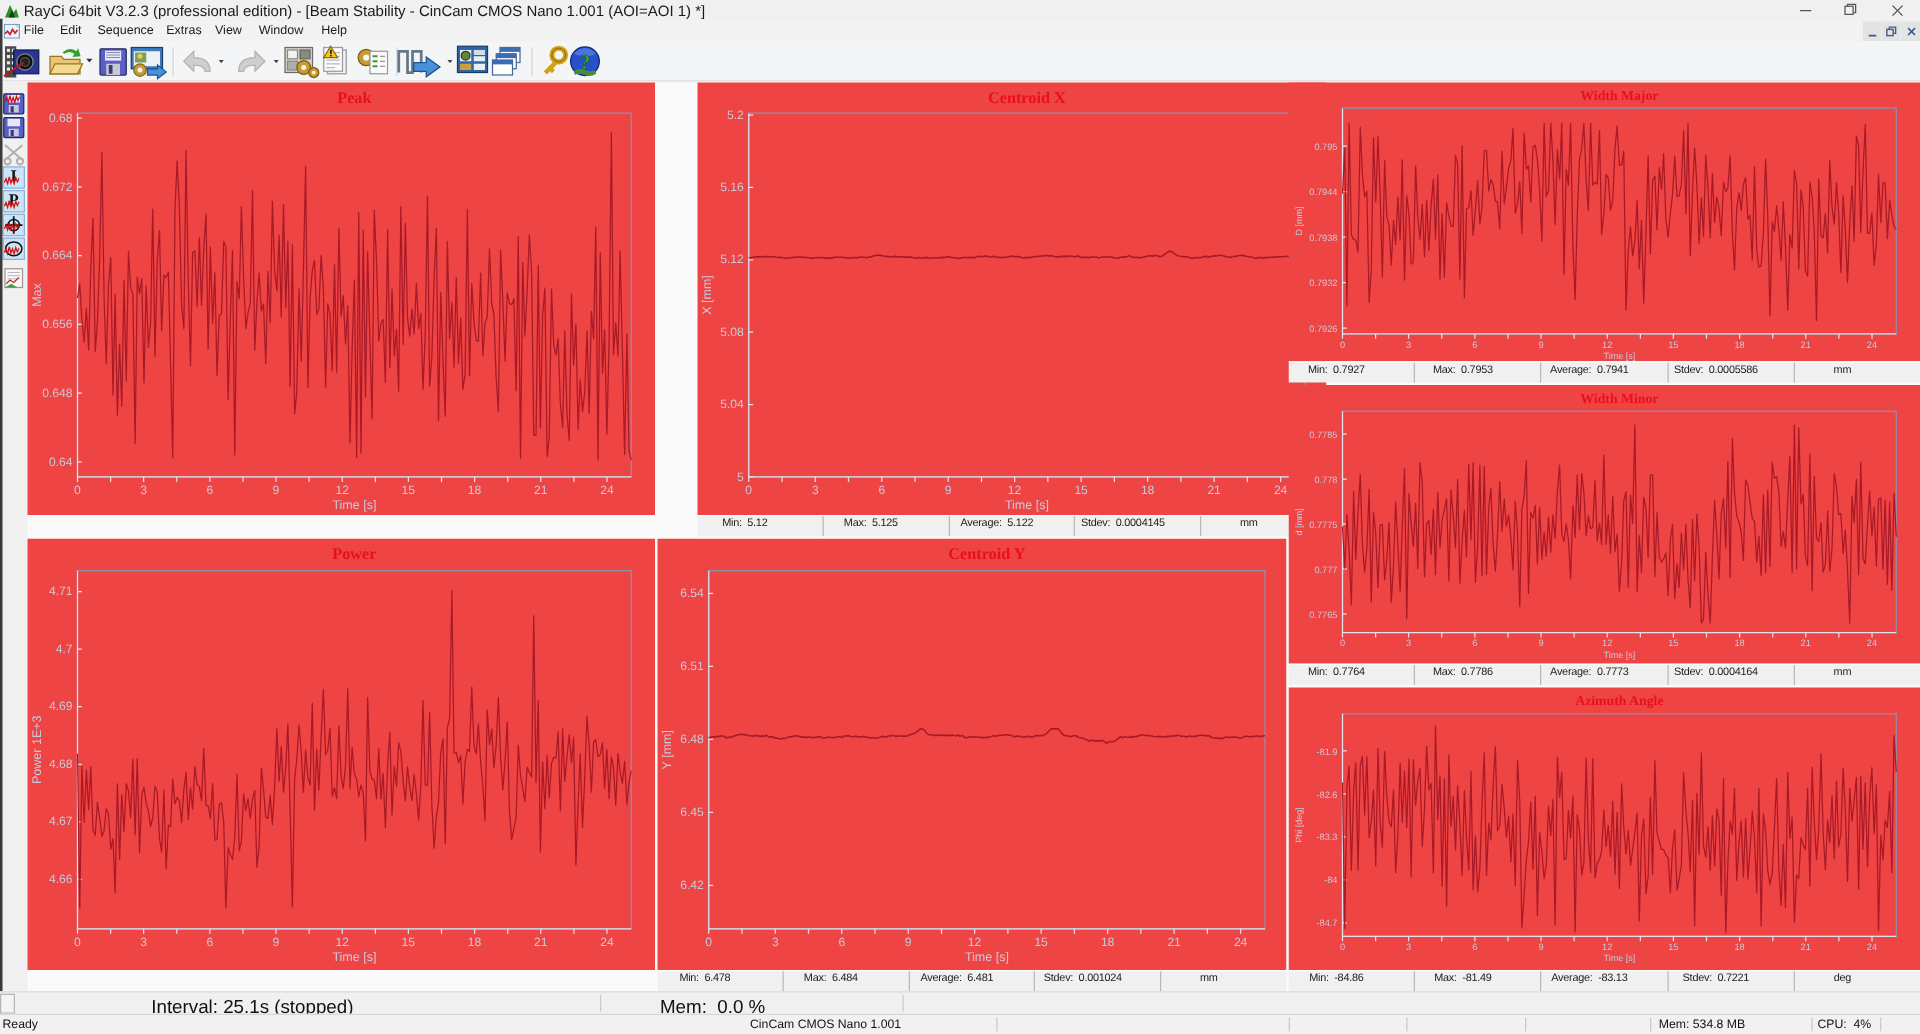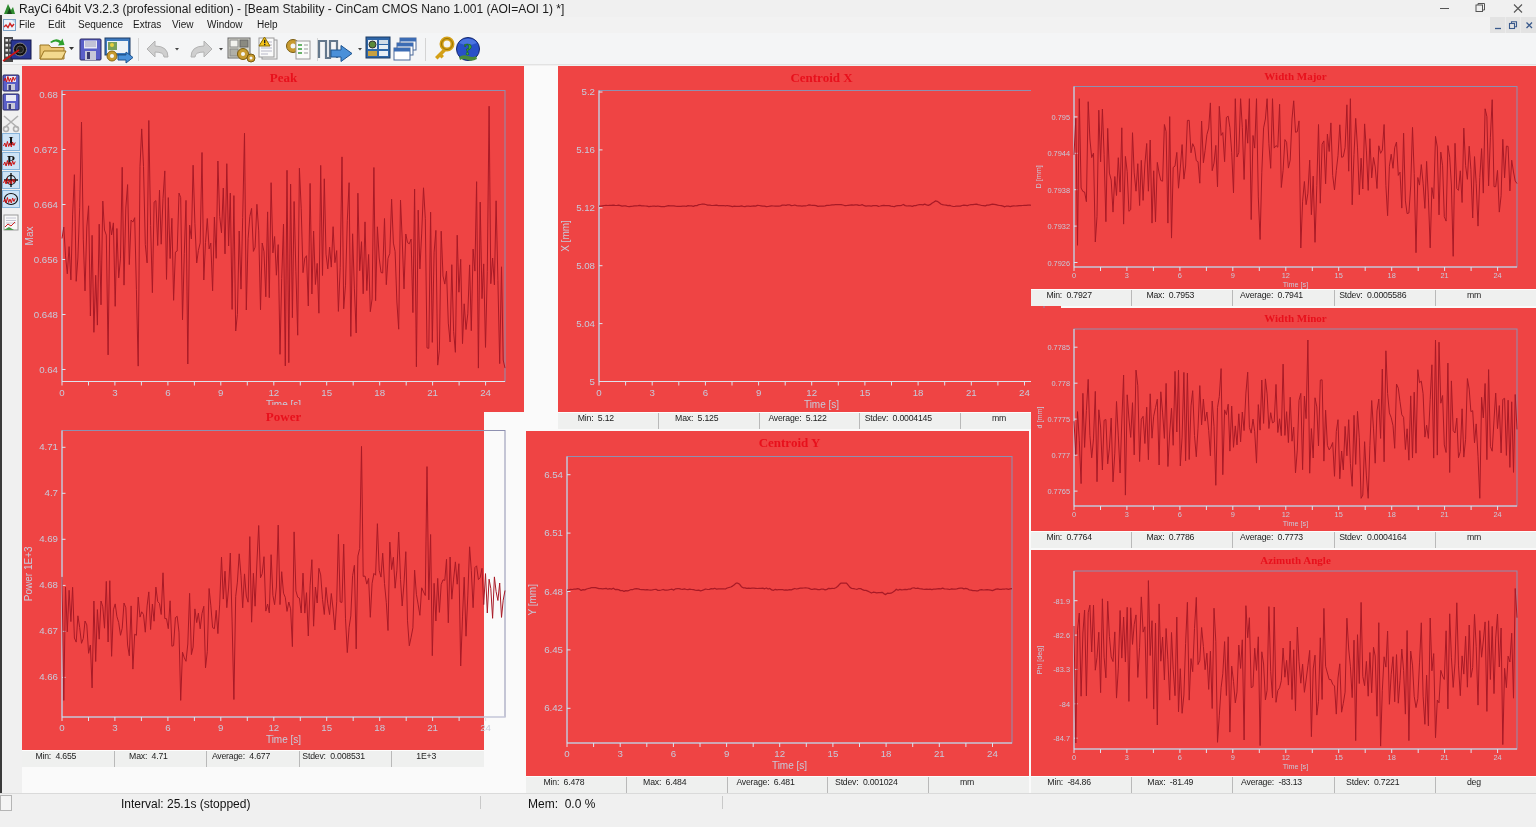--- a/index.html
+++ b/index.html
@@ -10,21 +10,21 @@
 #toolbar{position:absolute;left:0;top:33px;width:1536px;height:32px;background:#f4f5f6;border-bottom:1px solid #e2e2e2}
 #side{position:absolute;left:0;top:65px;width:22px;height:746px;background:#f0f0f0}
 #leftedge{position:absolute;left:0;top:15px;width:2px;height:796px;background:#3a3a3a}
 #panelbg{position:absolute;left:22px;top:66px;width:1514px;height:727px;background:#fafafa}
 .panel{position:absolute}
 .navy{position:relative;width:100%;background:#ef4444}
 .stats{position:relative;width:100%;height:17px;background:#eff0ef;border-top:1px solid #fdfdfd;display:flex}
 .sc{flex:1;position:relative;border-right:1px solid #b9b9b9;display:flex;justify-content:center}
 .sc:last-child{border-right:none}
 .sc span{font-size:8.7px;letter-spacing:-0.2px;color:#1c1c1c;transform:translateX(-12px);white-space:pre}
-#row2{position:absolute;left:0;top:793px;width:1536px;height:18px;background:#f0f0f0;border-top:1px solid #dadada;font-size:12px;color:#111}
+#row2{position:absolute;left:0;top:793px;width:1536px;height:18px;background:#f0f0f0;border-top:1px solid #dadada;font-size:15px;color:#111}
 #statusbar{position:absolute;left:0;top:811px;width:1536px;height:16px;background:#f1f1f1;border-top:1px solid #d7d7d7;font-size:9.8px;color:#111}
 .vsep{position:absolute;top:2px;bottom:2px;width:1px;background:#c9c9c9}
 </style></head><body>
 <div id="win">
 <div id="titlebar">
 <svg width="13" height="13" style="position:absolute;left:3px;top:2px" viewBox="0 0 13 13">
         <path d="M1 12 L5 2 L8 8 L10 5 L12 12 Z" fill="#2e8b2e"></path>
         <path d="M4 12 L6.5 6 L9 12 Z" fill="#16441a"></path>
       </svg>
 <span id="titletext">RayCi 64bit V3.2.3 (professional edition) - [Beam Stability - CinCam CMOS Nano 1.001 (AOI=AOI 1) *]</span>
@@ -232,21 +232,21 @@
           <text x="304.7" y="329.5" fill="#c7cada" font-family="Liberation Sans, sans-serif" font-size="9.7" text-anchor="middle">15</text>
           <text x="357.7" y="329.5" fill="#c7cada" font-family="Liberation Sans, sans-serif" font-size="9.7" text-anchor="middle">18</text>
           <text x="410.6" y="329.5" fill="#c7cada" font-family="Liberation Sans, sans-serif" font-size="9.7" text-anchor="middle">21</text>
           <text x="463.6" y="329.5" fill="#c7cada" font-family="Liberation Sans, sans-serif" font-size="9.7" text-anchor="middle">24</text>
           <text x="261.5" y="341.5" fill="#c7cada" font-family="Liberation Sans, sans-serif" font-size="10" text-anchor="middle">Time [s]</text>
           <text x="10.5" y="170.0" fill="#c7cada" font-family="Liberation Sans, sans-serif" font-size="10" text-anchor="middle" transform="rotate(-90 10.5 170.0)">Max</text>
           <polyline points="40.0,172.5 41.8,161.1 43.5,189.8 45.3,207.8 47.1,180.6 48.9,213.9 50.6,148.9 52.4,108.7 54.2,215.3 55.9,192.0 57.7,141.4 59.5,56.0 61.3,173.2 63.0,224.9 64.8,160.9 66.6,139.8 68.4,250.0 70.1,169.3 71.9,266.3 73.7,209.3 75.4,259.1 77.2,158.2 79.0,238.8 80.8,135.1 82.5,164.0 84.3,169.1 86.1,288.9 87.8,155.8 89.6,169.0 91.4,156.9 93.2,240.3 94.9,162.5 96.7,211.9 98.5,192.1 100.2,101.3 102.0,219.1 103.8,142.1 105.6,118.6 107.3,198.6 109.1,154.0 110.9,156.1 112.7,151.7 114.4,223.3 116.2,300.1 118.0,100.4 119.7,62.9 121.5,100.3 123.3,178.6 125.1,196.9 126.8,54.5 128.6,159.5 130.4,226.7 132.1,136.1 133.9,134.6 135.7,179.5 137.5,124.1 139.2,178.2 141.0,132.6 142.8,104.9 144.5,213.4 146.3,131.6 148.1,192.5 149.9,152.3 151.6,234.3 153.4,186.1 155.2,185.0 157.0,127.1 158.7,131.7 160.5,253.8 162.3,187.3 164.0,134.4 165.8,298.0 167.6,159.1 169.4,173.0 171.1,99.2 172.9,157.4 174.7,197.0 176.4,184.4 178.2,176.9 180.0,86.5 181.8,214.0 183.5,176.6 185.3,152.5 187.1,182.9 188.8,177.1 190.6,224.8 192.4,151.1 194.2,192.3 195.9,95.0 197.7,150.5 199.5,166.8 201.3,122.0 203.0,187.9 204.8,97.7 206.6,180.0 208.3,127.1 210.1,243.4 211.9,129.6 213.7,265.0 215.4,248.4 217.2,165.0 219.0,223.1 220.7,151.6 222.5,67.2 224.3,244.0 226.1,172.7 227.8,150.5 229.6,142.4 231.4,185.4 233.1,181.2 234.9,138.3 236.7,164.9 238.5,243.8 240.2,177.0 242.0,185.7 243.8,230.8 245.6,145.9 247.3,231.7 249.1,116.7 250.9,186.9 252.6,170.5 254.4,209.2 256.2,178.6 258.0,288.3 259.7,212.5 261.5,158.0 263.3,299.9 265.0,104.3 266.8,296.7 268.6,118.1 270.4,251.7 272.1,135.5 273.9,205.3 275.7,269.2 277.4,102.2 279.2,142.2 281.0,206.7 282.8,192.1 284.5,189.7 286.3,240.0 288.1,117.4 289.9,228.0 291.6,165.1 293.4,218.5 295.2,197.4 296.9,247.2 298.7,99.4 300.5,209.5 302.3,112.8 304.0,188.2 305.8,202.9 307.6,181.2 309.3,201.1 311.1,160.7 312.9,196.7 314.7,184.6 316.4,245.4 318.2,201.3 320.0,90.9 321.7,242.8 323.5,219.2 325.3,154.7 327.1,116.7 328.8,270.4 330.6,167.8 332.4,222.9 334.2,267.0 335.9,127.2 337.7,204.7 339.5,175.7 341.2,227.8 343.0,155.9 344.8,224.6 346.6,188.5 348.3,245.7 350.1,232.9 351.9,101.5 353.6,234.7 355.4,160.8 357.2,192.0 359.0,206.5 360.7,207.0 362.5,152.5 364.3,218.7 366.0,192.4 367.8,187.4 369.6,133.2 371.4,177.1 373.1,185.4 374.9,236.0 376.7,263.2 378.5,134.0 380.2,172.9 382.0,222.9 383.8,168.0 385.5,176.6 387.3,177.8 389.1,173.1 390.9,246.6 392.6,123.1 394.4,300.8 396.2,144.1 397.9,202.9 399.7,167.1 401.5,121.8 403.3,152.6 405.0,281.9 406.8,282.3 408.6,146.2 410.3,276.4 412.1,186.2 413.9,164.4 415.7,299.1 417.4,284.2 419.2,165.2 421.0,210.0 422.8,218.1 424.5,205.1 426.3,257.1 428.1,276.0 429.8,198.7 431.6,265.4 433.4,286.3 435.2,169.2 436.9,226.2 438.7,193.3 440.5,277.6 442.2,237.8 444.0,263.5 445.8,247.8 447.6,198.9 449.3,264.7 451.1,183.1 452.9,205.1 454.6,115.7 456.4,302.1 458.2,136.1 460.0,232.6 461.7,197.9 463.5,281.4 465.3,205.3 467.1,40.2 468.8,217.7 470.6,192.0 472.4,218.9 474.1,134.8 475.9,214.4 477.7,297.6 479.5,200.8 481.2,294.0 483.0,302.1" fill="none" stroke="#a81a26" stroke-width="1.0" stroke-linejoin="round"></polyline>
         </svg>
       </div>
     </div>
-<div class="panel" style="left:22px;top:405px;width:462px;height:362px">
+<div class="panel" style="left:22px;top:431px;width:502px;height:362px">
       <div class="navy" style="height:345px">
         <svg width="502" height="345" viewBox="0 0 502 345" style="position:absolute;left:0;top:0">
           <text x="261.5" y="16" fill="#e8101c" font-family="Liberation Serif, serif" font-size="13" font-weight="bold" text-anchor="middle">Power</text>
           <rect x="40" y="25.5" width="443" height="286.5" fill="none" stroke="#8e90b0" stroke-width="1"></rect>
           <path d="M40 25.5 V312 H483" fill="none" stroke="#dfe1ec" stroke-width="1"></path>
           <path d="M40 272.4 h3.5 M40 226.4 h3.5 M40 180.4 h3.5 M40 134.3 h3.5 M40 88.3 h3.5 M40 42.3 h3.5 M40.0 312 v4 M66.5 312 v4 M92.9 312 v4 M119.4 312 v4 M145.9 312 v4 M172.4 312 v4 M198.8 312 v4 M225.3 312 v4 M251.8 312 v4 M278.3 312 v4 M304.7 312 v4 M331.2 312 v4 M357.7 312 v4 M384.2 312 v4 M410.6 312 v4 M437.1 312 v4 M463.6 312 v4" stroke="#dfe1ec" stroke-width="1"></path>
           <text x="36" y="275.4" fill="#c7cada" font-family="Liberation Sans, sans-serif" font-size="9.7" text-anchor="end">4.66</text>
           <text x="36" y="229.4" fill="#c7cada" font-family="Liberation Sans, sans-serif" font-size="9.7" text-anchor="end">4.67</text>
           <text x="36" y="183.4" fill="#c7cada" font-family="Liberation Sans, sans-serif" font-size="9.7" text-anchor="end">4.68</text>
           <text x="36" y="137.3" fill="#c7cada" font-family="Liberation Sans, sans-serif" font-size="9.7" text-anchor="end">4.69</text>
@@ -258,37 +258,20 @@
           <text x="198.8" y="326" fill="#c7cada" font-family="Liberation Sans, sans-serif" font-size="9.7" text-anchor="middle">9</text>
           <text x="251.8" y="326" fill="#c7cada" font-family="Liberation Sans, sans-serif" font-size="9.7" text-anchor="middle">12</text>
           <text x="304.7" y="326" fill="#c7cada" font-family="Liberation Sans, sans-serif" font-size="9.7" text-anchor="middle">15</text>
           <text x="357.7" y="326" fill="#c7cada" font-family="Liberation Sans, sans-serif" font-size="9.7" text-anchor="middle">18</text>
           <text x="410.6" y="326" fill="#c7cada" font-family="Liberation Sans, sans-serif" font-size="9.7" text-anchor="middle">21</text>
           <text x="463.6" y="326" fill="#c7cada" font-family="Liberation Sans, sans-serif" font-size="9.7" text-anchor="middle">24</text>
           <text x="261.5" y="338" fill="#c7cada" font-family="Liberation Sans, sans-serif" font-size="10" text-anchor="middle">Time [s]</text>
           <text x="10.5" y="168.8" fill="#c7cada" font-family="Liberation Sans, sans-serif" font-size="10" text-anchor="middle" transform="rotate(-90 10.5 168.8)">Power 1E+3</text>
           <polyline points="40.0,171.9 41.8,295.4 43.5,182.1 45.3,226.8 47.1,185.3 48.9,216.6 50.6,182.3 52.4,233.0 54.2,237.1 55.9,210.8 57.7,222.6 59.5,238.3 61.3,233.4 63.0,216.0 64.8,219.9 66.6,248.3 68.4,240.0 70.1,282.9 71.9,196.0 73.7,256.5 75.4,204.6 77.2,234.2 79.0,196.0 80.8,201.8 82.5,223.2 84.3,176.4 86.1,237.0 87.8,175.7 89.6,251.3 91.4,204.8 93.2,198.9 94.9,211.5 96.7,217.6 98.5,230.3 100.2,223.3 102.0,198.0 103.8,202.7 105.6,240.0 107.3,250.8 109.1,200.9 110.9,264.1 112.7,229.2 114.4,230.3 116.2,192.1 118.0,212.1 119.7,206.8 121.5,209.5 123.3,227.2 125.1,200.9 126.8,186.9 128.6,224.5 130.4,199.1 132.1,216.2 133.9,182.1 135.7,196.5 137.5,198.5 139.2,209.5 141.0,167.8 142.8,213.5 144.5,213.7 146.3,223.7 148.1,195.8 149.9,241.2 151.6,240.6 153.4,212.6 155.2,211.3 157.0,227.2 158.7,295.4 160.5,247.2 162.3,252.8 164.0,256.3 165.8,239.0 167.6,188.3 169.4,249.6 171.1,242.1 172.9,203.9 174.7,217.6 176.4,208.1 178.2,223.8 180.0,208.5 181.8,201.3 183.5,262.8 185.3,246.7 187.1,183.5 188.8,200.2 190.6,222.7 192.4,223.7 194.2,205.3 195.9,228.6 197.7,199.1 199.5,152.1 201.3,194.1 203.0,166.2 204.8,202.7 206.6,183.0 208.3,148.0 210.1,216.9 211.9,294.5 213.7,191.4 215.4,177.1 217.2,148.8 219.0,170.7 220.7,202.8 222.5,168.9 224.3,191.1 226.1,197.2 227.8,131.6 229.6,217.2 231.4,168.3 233.1,201.2 234.9,158.0 236.7,120.5 238.5,172.8 240.2,168.7 242.0,151.7 243.8,206.1 245.6,199.0 247.3,207.9 249.1,149.7 250.9,190.4 252.6,199.7 254.4,182.0 256.2,120.1 258.0,199.6 259.7,166.7 261.5,188.2 263.3,192.4 265.0,206.4 266.8,197.0 268.6,203.8 270.4,241.6 272.1,126.9 273.9,185.8 275.7,192.2 277.4,193.1 279.2,208.0 281.0,168.1 282.8,208.1 284.5,187.7 286.3,231.0 288.1,180.3 289.9,154.7 291.6,221.2 293.4,182.0 295.2,198.0 296.9,163.3 298.7,169.9 300.5,194.4 302.3,209.5 304.0,182.4 305.8,198.8 307.6,209.6 309.3,188.5 311.1,204.1 312.9,225.0 314.7,196.8 316.4,129.3 318.2,197.0 320.0,197.4 321.7,139.1 323.5,213.8 325.3,247.6 327.1,222.4 328.8,210.9 330.6,170.7 332.4,160.3 334.2,243.9 335.9,151.1 337.7,143.5 339.5,41.4 341.2,171.4 343.0,171.0 344.8,179.1 346.6,173.4 348.3,212.3 350.1,178.4 351.9,168.4 353.6,170.2 355.4,118.7 357.2,165.3 359.0,172.1 360.7,148.2 362.5,178.5 364.3,197.4 366.0,225.5 367.8,137.1 369.6,164.6 371.4,152.3 373.1,183.2 374.9,165.3 376.7,127.0 378.5,174.4 380.2,201.0 382.0,178.1 383.8,146.7 385.5,215.8 387.3,240.8 389.1,232.3 390.9,222.8 392.6,165.1 394.4,189.3 396.2,199.8 397.9,210.3 399.7,182.8 401.5,186.9 403.3,190.5 405.0,61.6 406.8,194.9 408.6,129.5 410.3,250.7 412.1,178.3 413.9,216.0 415.7,173.4 417.4,207.4 419.2,179.5 421.0,174.8 422.8,175.4 424.5,154.3 426.3,217.8 428.1,152.0 429.8,194.2 431.6,174.1 433.4,156.9 435.2,179.2 436.9,158.7 438.7,261.0 440.5,211.9 442.2,172.2 444.0,231.2 445.8,190.9 447.6,141.8 449.3,165.3 451.1,202.7 452.9,162.6 454.6,160.8 456.4,174.6 458.2,172.5 460.0,163.3 461.7,199.6 463.5,168.6 465.3,208.0 467.1,174.2 468.8,183.5 470.6,213.3 472.4,171.9 474.1,186.6 475.9,195.5 477.7,178.0 479.5,212.4 481.2,195.2 483.0,185.5" fill="none" stroke="#a81a26" stroke-width="1.0" stroke-linejoin="round"></polyline>
         </svg>
-      </div>
-      <div class="stats">
-        <div class="sc">
-          <span>Min:  4.655</span>
-        </div>
-        <div class="sc">
-          <span>Max:  4.71</span>
-        </div>
-        <div class="sc">
-          <span>Average:  4.677</span>
-        </div>
-        <div class="sc">
-          <span>Stdev:  0.008531</span>
-        </div>
-        <div class="sc">
-          <span>1E+3</span>
-        </div>
       </div>
     </div>
 <div class="panel" style="left:558px;top:66px;width:503px;height:363px">
       <div class="navy" style="height:346px">
         <svg width="503" height="346" viewBox="0 0 503 346" style="position:absolute;left:0;top:0">
           <text x="263.5" y="16" fill="#e8101c" font-family="Liberation Serif, serif" font-size="13" font-weight="bold" text-anchor="middle">Centroid X</text>
           <rect x="41" y="24.5" width="445" height="291.0" fill="none" stroke="#8e90b0" stroke-width="1"></rect>
           <path d="M41 24.5 V315.5 H486" fill="none" stroke="#dfe1ec" stroke-width="1"></path>
           <path d="M41 315.5 h3.5 M41 257.6 h3.5 M41 199.7 h3.5 M41 141.8 h3.5 M41 83.9 h3.5 M41 26.0 h3.5 M41.0 315.5 v4 M67.6 315.5 v4 M94.2 315.5 v4 M120.8 315.5 v4 M147.4 315.5 v4 M174.0 315.5 v4 M200.6 315.5 v4 M227.2 315.5 v4 M253.7 315.5 v4 M280.3 315.5 v4 M306.9 315.5 v4 M333.5 315.5 v4 M360.1 315.5 v4 M386.7 315.5 v4 M413.3 315.5 v4 M439.9 315.5 v4 M466.5 315.5 v4" stroke="#dfe1ec" stroke-width="1"></path>
           <text x="37" y="318.5" fill="#c7cada" font-family="Liberation Sans, sans-serif" font-size="9.7" text-anchor="end">5</text>
@@ -505,12 +488,25 @@
         </div>
       </div>
     </div>
 <div id="row2">
 <div style="position:absolute;left:0;top:1px;width:12px;height:16px;border:1px solid #b5b5b5;background:#f4f4f4"></div>
 <div class="vsep" style="left:480px"></div>
       <div class="vsep" style="left:722px"></div>
 <span style="position:absolute;left:121px;top:3px">Interval: 25.1s (stopped)</span>
 <span style="position:absolute;left:528px;top:3px">Mem:&nbsp; 0.0 %</span>
 </div>
+<div id="statusbar">
+<span style="position:absolute;left:2px;top:2px">Ready</span>
+<span style="position:absolute;left:600px;top:2px">CinCam CMOS Nano 1.001</span>
+<span style="position:absolute;left:1327px;top:2px">Mem: 534.8 MB</span>
+<span style="position:absolute;left:1454px;top:2px">CPU:&nbsp; 4%</span>
+<div class="vsep" style="left:797px"></div>
+      <div class="vsep" style="left:1031px"></div>
+      <div class="vsep" style="left:1125px"></div>
+      <div class="vsep" style="left:1220px"></div>
+      <div class="vsep" style="left:1320px"></div>
+      <div class="vsep" style="left:1449px"></div>
+      <div class="vsep" style="left:1504px"></div>
+</div>
 </div>
 </body></html>

